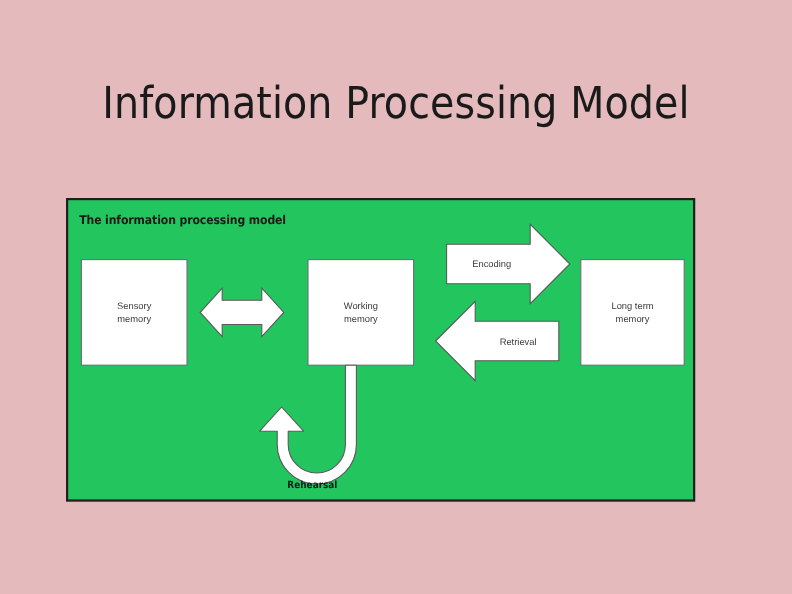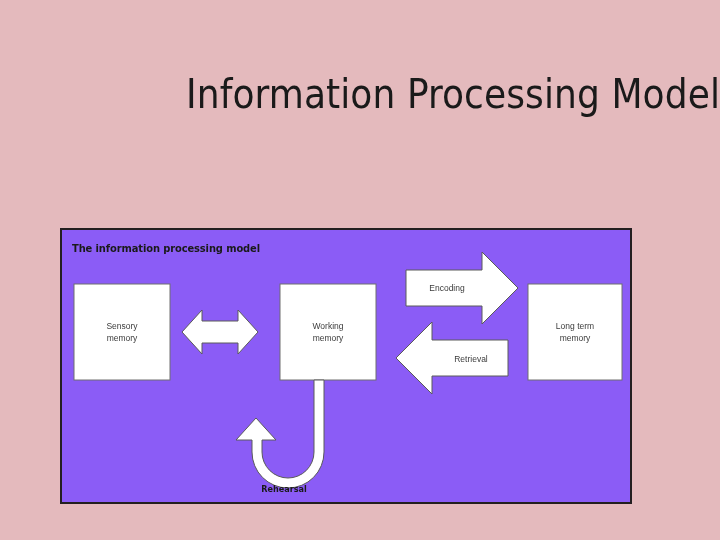--- a/index.html
+++ b/index.html
@@ -22,42 +22,41 @@
     width: 720px;
     height: 540px;
   }
 
   
   #slide-title {
     position: absolute;
     left: 0;
     top: 72px;
     width: 720px;
-    text-align: right;
+    text-align: center;
     font-family: "DejaVu Sans Condensed", "Liberation Sans Narrow", "Liberation Sans", sans-serif;
     font-size: 40px;
     font-weight: 400;
     color: #1a1a1a;
     letter-spacing: 0.1px;
     line-height: 1.1;
     white-space: nowrap;
   }
 
   
   #diagram-frame {
     position: absolute;
     left: 60px;
     top: 180px;
     width: 572px;
     height: 276px;
-    background: #8b5cf6;
+    background: #22c55e;
     border: 2px solid #231f20;
     box-sizing: border-box;
     overflow: hidden;
-    margin-top: 48px;
   }
 
   #diagram-svg {
     position: absolute;
     left: 0;
     top: 0;
     display: block;
   }
 
   .diagram-heading {

